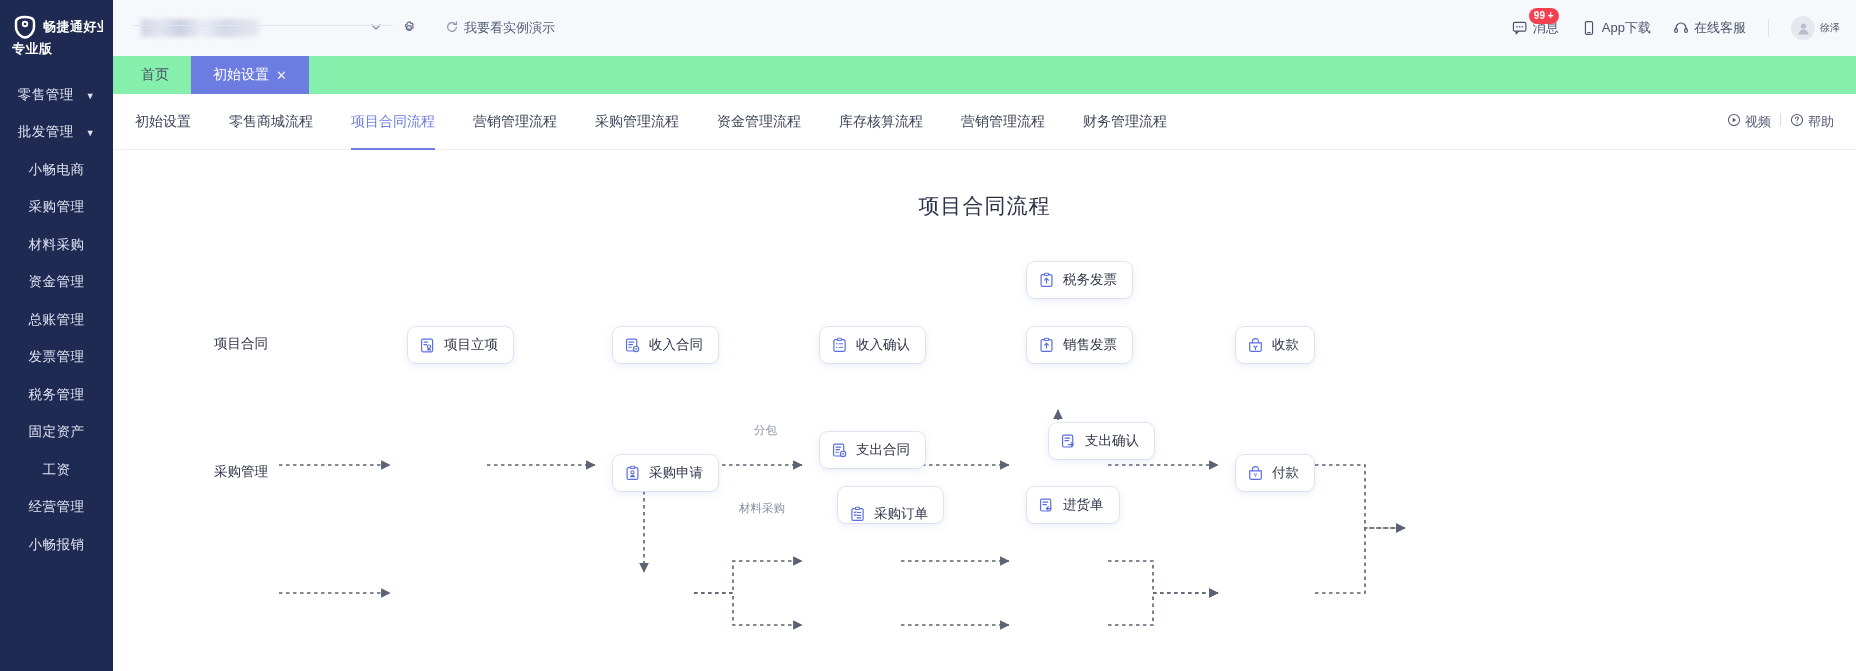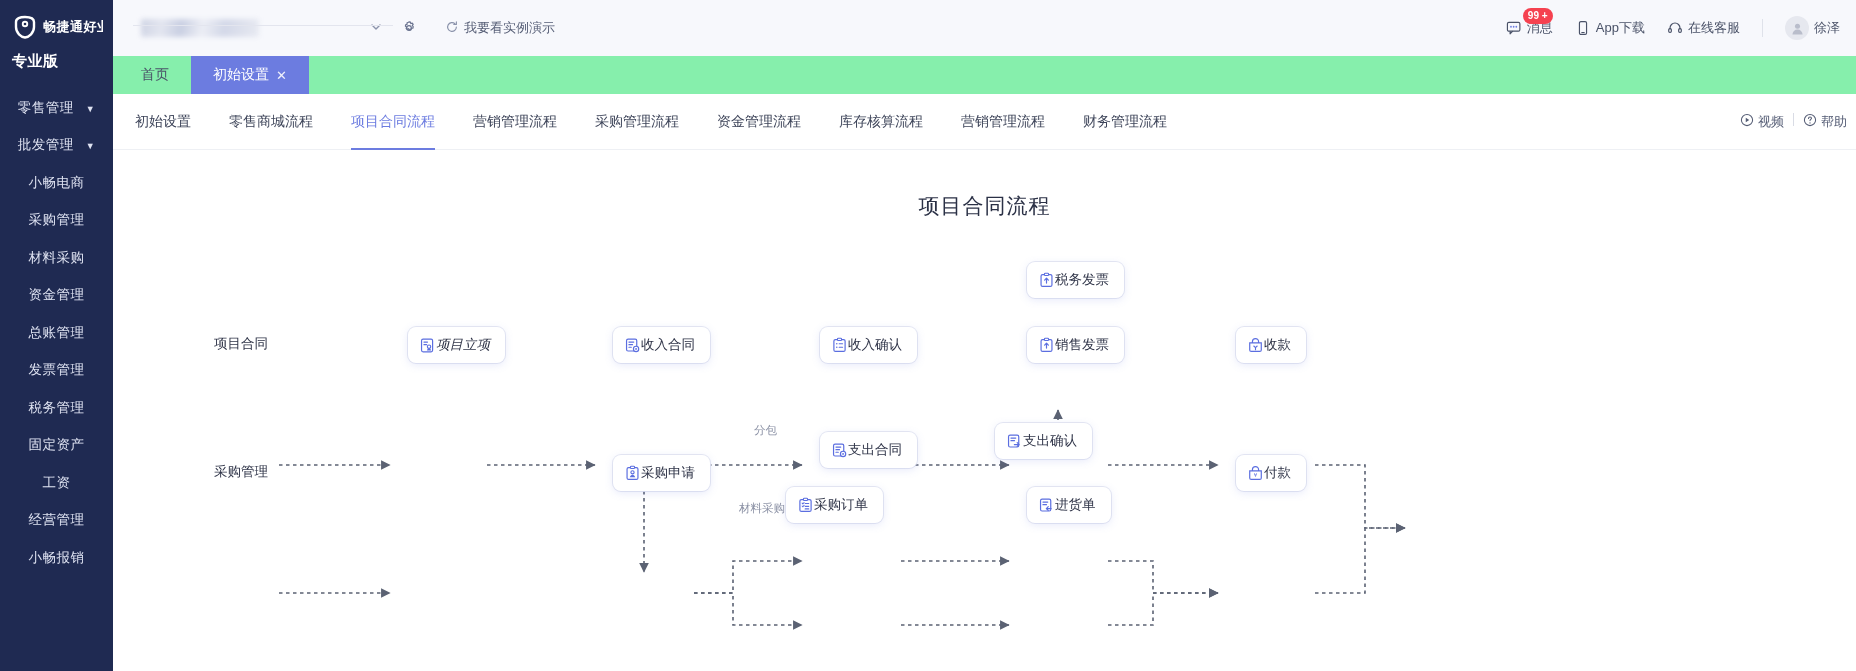--- a/index.html
+++ b/index.html
@@ -17,21 +17,21 @@
   }
   .brand { padding: 14px 10px 8px 12px; }
   .brand-row { display:flex; align-items:center; gap:5px; }
   .logo-mark {
     width: 26px; height: 26px; flex:0 0 26px; position: relative;
   }
   .brand-name {
     color: #fff; font-size: 13px; font-weight: 700; letter-spacing: .5px;
     white-space: nowrap; overflow: hidden;
   }
-  .brand-sub { color:#fff; font-size: 15px; font-weight:700; margin-top:12px; letter-spacing:.5px;}
+  .brand-sub { color:#fff; font-size: 13px; font-weight:700; margin-top:0; letter-spacing:.5px;}
   .menu { margin-top: 10px; }
   .menu-item {
     height: 37.5px; display:flex; align-items:center; justify-content:center;
     color: #dfe3f2; font-size: 13.5px; letter-spacing: .5px; cursor: pointer;
     position: relative; gap: 12px;
   }
   .caret { font-size: 9px; color:#dfe3f2; transform: translateY(1px); }
 
   
   .pane { flex: 1; display: flex; flex-direction: column; min-width: 0; background:#f5f6fa; }
@@ -61,21 +61,21 @@
   .badge {
     position:absolute; top:-11px; left:17px; background:#f5414f; color:#fff;
     font-size:10px; line-height:1; padding:3px 5px 3px 5px; border-radius:9px; font-weight:700;
     white-space:nowrap;
   }
   .hr-divider { width:1px; height:18px; background:#dfe2ea; }
   .avatar {
     width:24px; height:24px; border-radius:50%; background:#e6e8ef;
     display:flex; align-items:center; justify-content:center;
   }
-  .user-name { color:#4a5268; font-size:13px; white-space:nowrap; overflow:hidden; max-width:30px;}
+  .user-name { color:#4a5268; font-size:10px; white-space:nowrap; overflow:hidden; max-width:30px;}
 
   
   .wintabs { height: 38px; background:#86efac; display:flex; align-items:flex-end; padding-left: 6px; flex:0 0 38px;}
   .wtab {
     height: 38px; display:flex; align-items:center; gap:7px; padding: 0 22px;
     font-size: 14px; color:#4a5268; cursor:pointer; white-space:nowrap;
   }
   .wtab.active { background:#6c7ce0; color:#fff; }
   .wtab .x { font-size: 13px; opacity:.9; }
 
@@ -89,35 +89,35 @@
   }
   .stab {
     font-size: 14px; color:#3d4459; padding: 0 0 0 0; margin-right: 38px;
     cursor:pointer; position:relative; height:56px; display:flex; align-items:center;
     white-space:nowrap;
   }
   .stab.active { color:#6c7ce0; }
   .stab.active::after {
     content:""; position:absolute; left:0; right:0; bottom:0; height:2px; background:#6c7ce0;
   }
-  .subtabs-right { margin-left:auto; display:flex; align-items:flex-start; gap:9px; padding-right: 9px; }
+  .subtabs-right { margin-left:auto; display:flex; align-items:flex-start; gap:9px; padding-right: 22px; }
   .srbtn { display:flex; align-items:center; gap:4px; font-size:13px; color:#555d75; cursor:pointer; white-space:nowrap;}
   .sr-divider { width:1px; height:13px; background:#d9dce5; }
 
   .flow-title {
     text-align:center; font-size: 21px; color:#2b3146; font-weight: 500;
     margin-top: 42px; letter-spacing: 1px;
   }
 
   
   .canvas { position:relative; width:100%; height: 430px; }
   .node {
     position:absolute; height: 36px; background:#fff; border-radius: 8px;
     box-shadow: 0 2px 9px rgba(108,124,224,.17), 0 0 0 1px rgba(230,232,242,.9);
-    display:flex; align-items:center; padding: 0 15px 0 11px;
+    display:flex; align-items:center; gap:8px; padding: 0 15px 0 11px;
     font-size: 13.5px; color:#2f3448; white-space:nowrap; cursor:pointer;
   }
   .node svg { flex:0 0 17px; }
   .rowlabel { position:absolute; font-size:13.5px; color:#2f3448; white-space:nowrap;text-align:center; }
   .edgelabel { position:absolute; font-size:11.5px; color:#8a90a4; white-space:nowrap; }
   svg.edges { position:absolute; inset:0; width:100%; height:100%; pointer-events:none; }
 </style>
 </head>
 <body>
 
@@ -342,21 +342,21 @@
 
             <path d="M995,341 L1040,341 L1040,373 L1105,373"></path>
 
             <path d="M995,405 L1040,405 L1040,373 L1105,373"></path>
 
             <path d="M1202,245 L1252,245 L1252,308 L1292,308"></path>
 
             <path d="M1202,373 L1252,373 L1252,308 L1292,308"></path>
           </g>
         </svg>
-      <div class="node" style="left: 295px; top: 107px; font-style: italic;">
+      <div class="node" style="left: 295px; top: 107px;">
             <span style="display: flex;">
               <svg width="17" height="17" viewBox="0 0 20 20">
                 <rect x="3" y="2.5" width="13" height="15" rx="1.8" fill="none" stroke="#5b6ee0" stroke-width="1.4"></rect>
                 <line x1="5.8" y1="6" x2="10" y2="6" stroke="#5b6ee0" stroke-width="1.3" stroke-linecap="round"></line>
                 <line x1="5.8" y1="9" x2="9" y2="9" stroke="#5b6ee0" stroke-width="1.3" stroke-linecap="round"></line>
                 <circle cx="11.8" cy="11.4" r="2" fill="none" stroke="#5b6ee0" stroke-width="1.3"></circle>
                 <path d="M9.2 16c.4-1.6 1.4-2.4 2.6-2.4s2.2.8 2.6 2.4z" fill="#5b6ee0"></path>
               </svg>
             </span>
             <span>项目立项</span>
@@ -434,35 +434,35 @@
                 <rect x="3" y="2.5" width="12" height="14" rx="1.8" fill="none" stroke="#5b6ee0" stroke-width="1.4"></rect>
                 <line x1="5.8" y1="6" x2="11.5" y2="6" stroke="#5b6ee0" stroke-width="1.3" stroke-linecap="round"></line>
                 <line x1="5.8" y1="9" x2="10" y2="9" stroke="#5b6ee0" stroke-width="1.3" stroke-linecap="round"></line>
                 <line x1="5.8" y1="12" x2="8.6" y2="12" stroke="#5b6ee0" stroke-width="1.3" stroke-linecap="round"></line>
                 <circle cx="14.2" cy="14" r="3.1" fill="#fff" stroke="#5b6ee0" stroke-width="1.4"></circle>
                 <circle cx="14.2" cy="14" r="1.1" fill="#5b6ee0"></circle>
               </svg>
             </span>
             <span>支出合同</span>
           </div>
-          <div class="node" style="left: 673px; top: 267px;">
+          <div class="node" style="left: 725px; top: 267px; align-items: flex-end;">
             <span style="display: flex;">
               <svg width="17" height="17" viewBox="0 0 20 20">
                 <rect x="3.4" y="3" width="13.2" height="14" rx="1.8" fill="none" stroke="#5b6ee0" stroke-width="1.4"></rect>
                 <rect x="7.6" y="1.4" width="4.8" height="2.8" rx="1" fill="#fff" stroke="#5b6ee0" stroke-width="1.3"></rect>
                 <line x1="9.6" y1="7.6" x2="13.8" y2="7.6" stroke="#5b6ee0" stroke-width="1.3" stroke-linecap="round"></line>
                 <line x1="9.6" y1="11" x2="13.8" y2="11" stroke="#5b6ee0" stroke-width="1.3" stroke-linecap="round"></line>
                 <line x1="9.6" y1="14" x2="13.8" y2="14" stroke="#5b6ee0" stroke-width="1.3" stroke-linecap="round"></line>
                 <path d="M6 7.2l.9.9 1.5-1.6" fill="none" stroke="#5b6ee0" stroke-width="1.2" stroke-linecap="round" stroke-linejoin="round"></path>
                 <path d="M6 10.6l.9.9 1.5-1.6" fill="none" stroke="#5b6ee0" stroke-width="1.2" stroke-linecap="round" stroke-linejoin="round"></path>
               </svg>
             </span>
             <span>采购订单</span>
           </div>
-          <div class="node" style="left: 882px; top: 203px;">
+          <div class="node" style="left: 936px; top: 203px;">
             <span style="display: flex;">
               <svg width="17" height="17" viewBox="0 0 20 20">
                 <rect x="3" y="2.5" width="12" height="14" rx="1.8" fill="none" stroke="#5b6ee0" stroke-width="1.4"></rect>
                 <line x1="5.8" y1="6" x2="11.5" y2="6" stroke="#5b6ee0" stroke-width="1.3" stroke-linecap="round"></line>
                 <line x1="5.8" y1="9" x2="10" y2="9" stroke="#5b6ee0" stroke-width="1.3" stroke-linecap="round"></line>
                 <path d="M9.8 13.6h5.6M13.2 11.4l2.2 2.2-2.2 2.2" fill="none" stroke="#5b6ee0" stroke-width="1.4" stroke-linecap="round" stroke-linejoin="round"></path>
               </svg>
             </span>
             <span>支出确认</span>
           </div>

